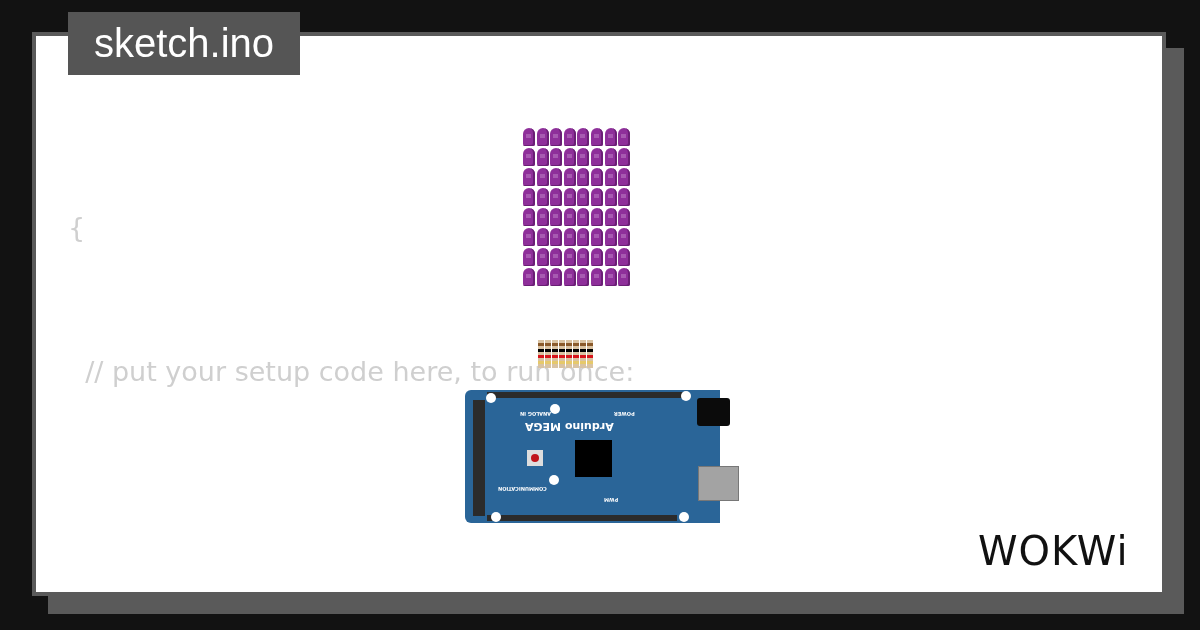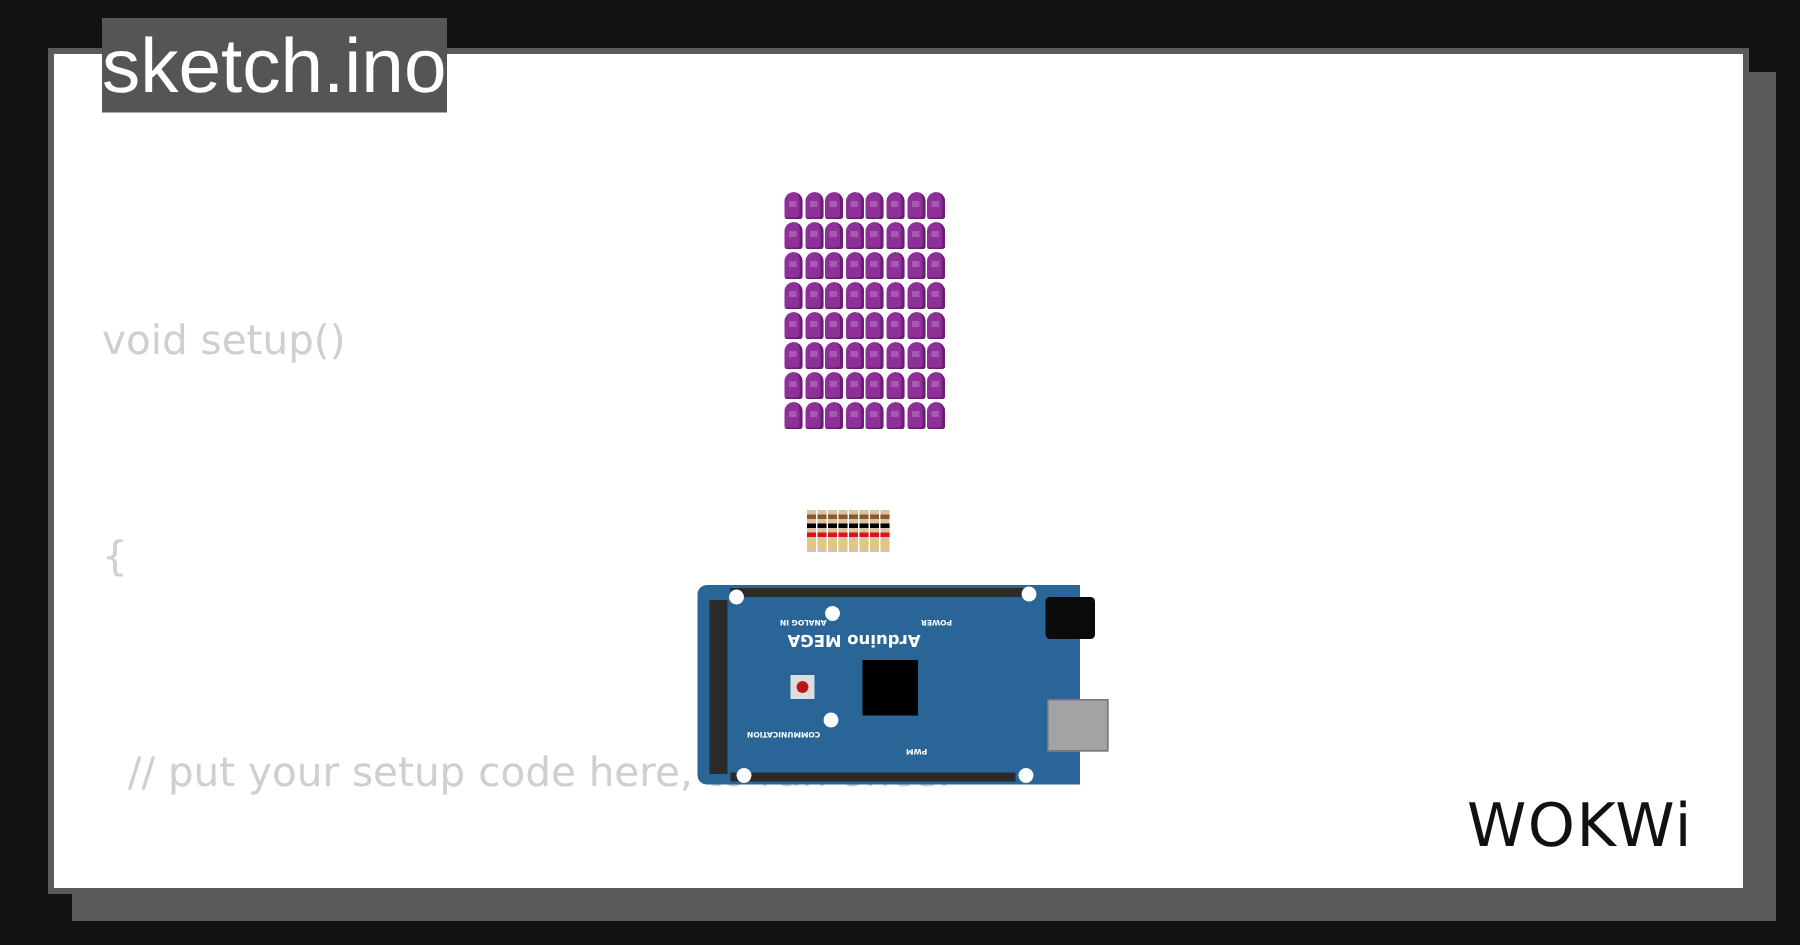--- a/index.html
+++ b/index.html
@@ -13,22 +13,22 @@
     background:#fff; border:4px solid #5a5a5a; overflow:visible;
   }
   .code-clip { position:absolute; left:36px; top:36px; width:1148px; height:578px; overflow:hidden; }
   .code {
     position:absolute; left:32px; top:72px; margin:0;
     font-family:"DejaVu Sans", sans-serif; font-size:27px; line-height:48px;
     color:#cfcfcf; white-space:pre;
   }
   .code .line { height:48px; }
   .title-tab {
-    position:absolute; left:68px; top:12px; height:63px; padding:0 0;
-    background:#555555; color:#fff; font-family:"Liberation Sans", sans-serif; font-size:51px;
+    position:absolute; left:68px; top:12px; height:63px; padding:0 26px;
+    background:#555555; color:#fff; font-family:"Liberation Sans", sans-serif; font-size:40px;
     line-height:63px;
   }
   .led-matrix { position:absolute; left:523px; top:128px; width:110px; height:168px; }
   .led {
     position:absolute; width:12px; height:18px; background:#8e2f9a;
     border-radius:6px 6px 2px 2px; box-shadow: inset -2px -1px 0 #6a1f75;
   }
   .led::after { content:""; position:absolute; left:3px; top:6px; width:5px; height:4px; background:#a75ab1; }
   .resistors { position:absolute; left:538px; top:334px; width:60px; height:40px; }
   .res { position:absolute; width:6px; height:28px; top:6px; background:#d9c3a3; }
@@ -55,21 +55,20 @@
   }
 </style>
 </head>
 <body>
 
 <div class="shadow"></div>
 <div class="panel"></div>
 
 <div class="code-clip">
   <div class="code">
-    <div class="line">void setup()</div>
     <div class="line">{</div>
     <div class="line">  // put your setup code here, to run once:</div>
     
     
     
     
     
     
     
     

